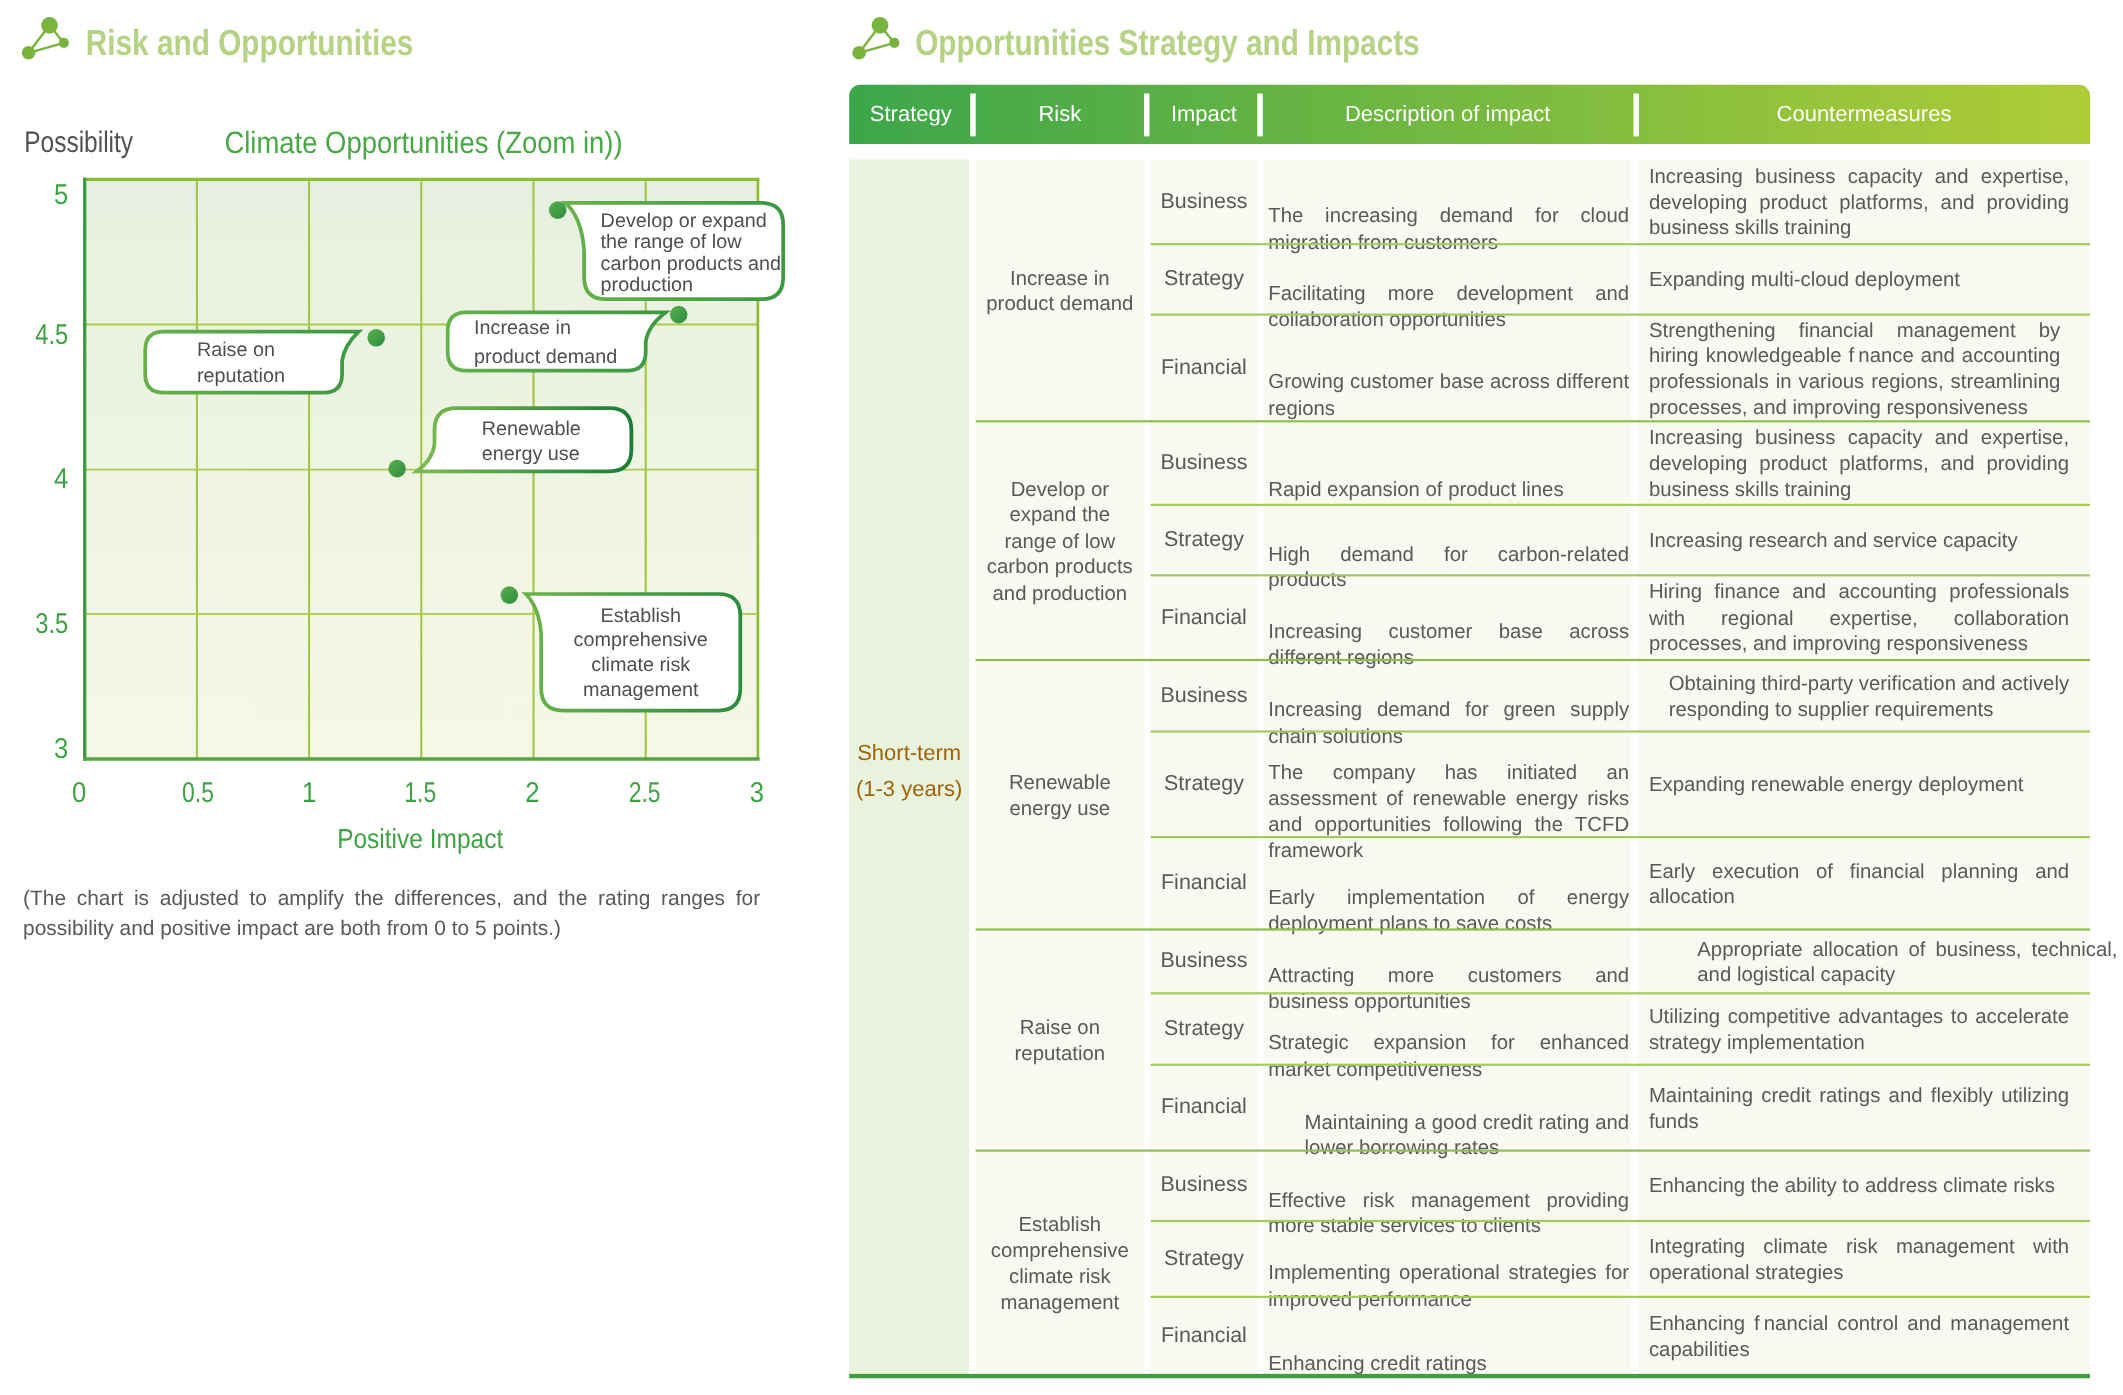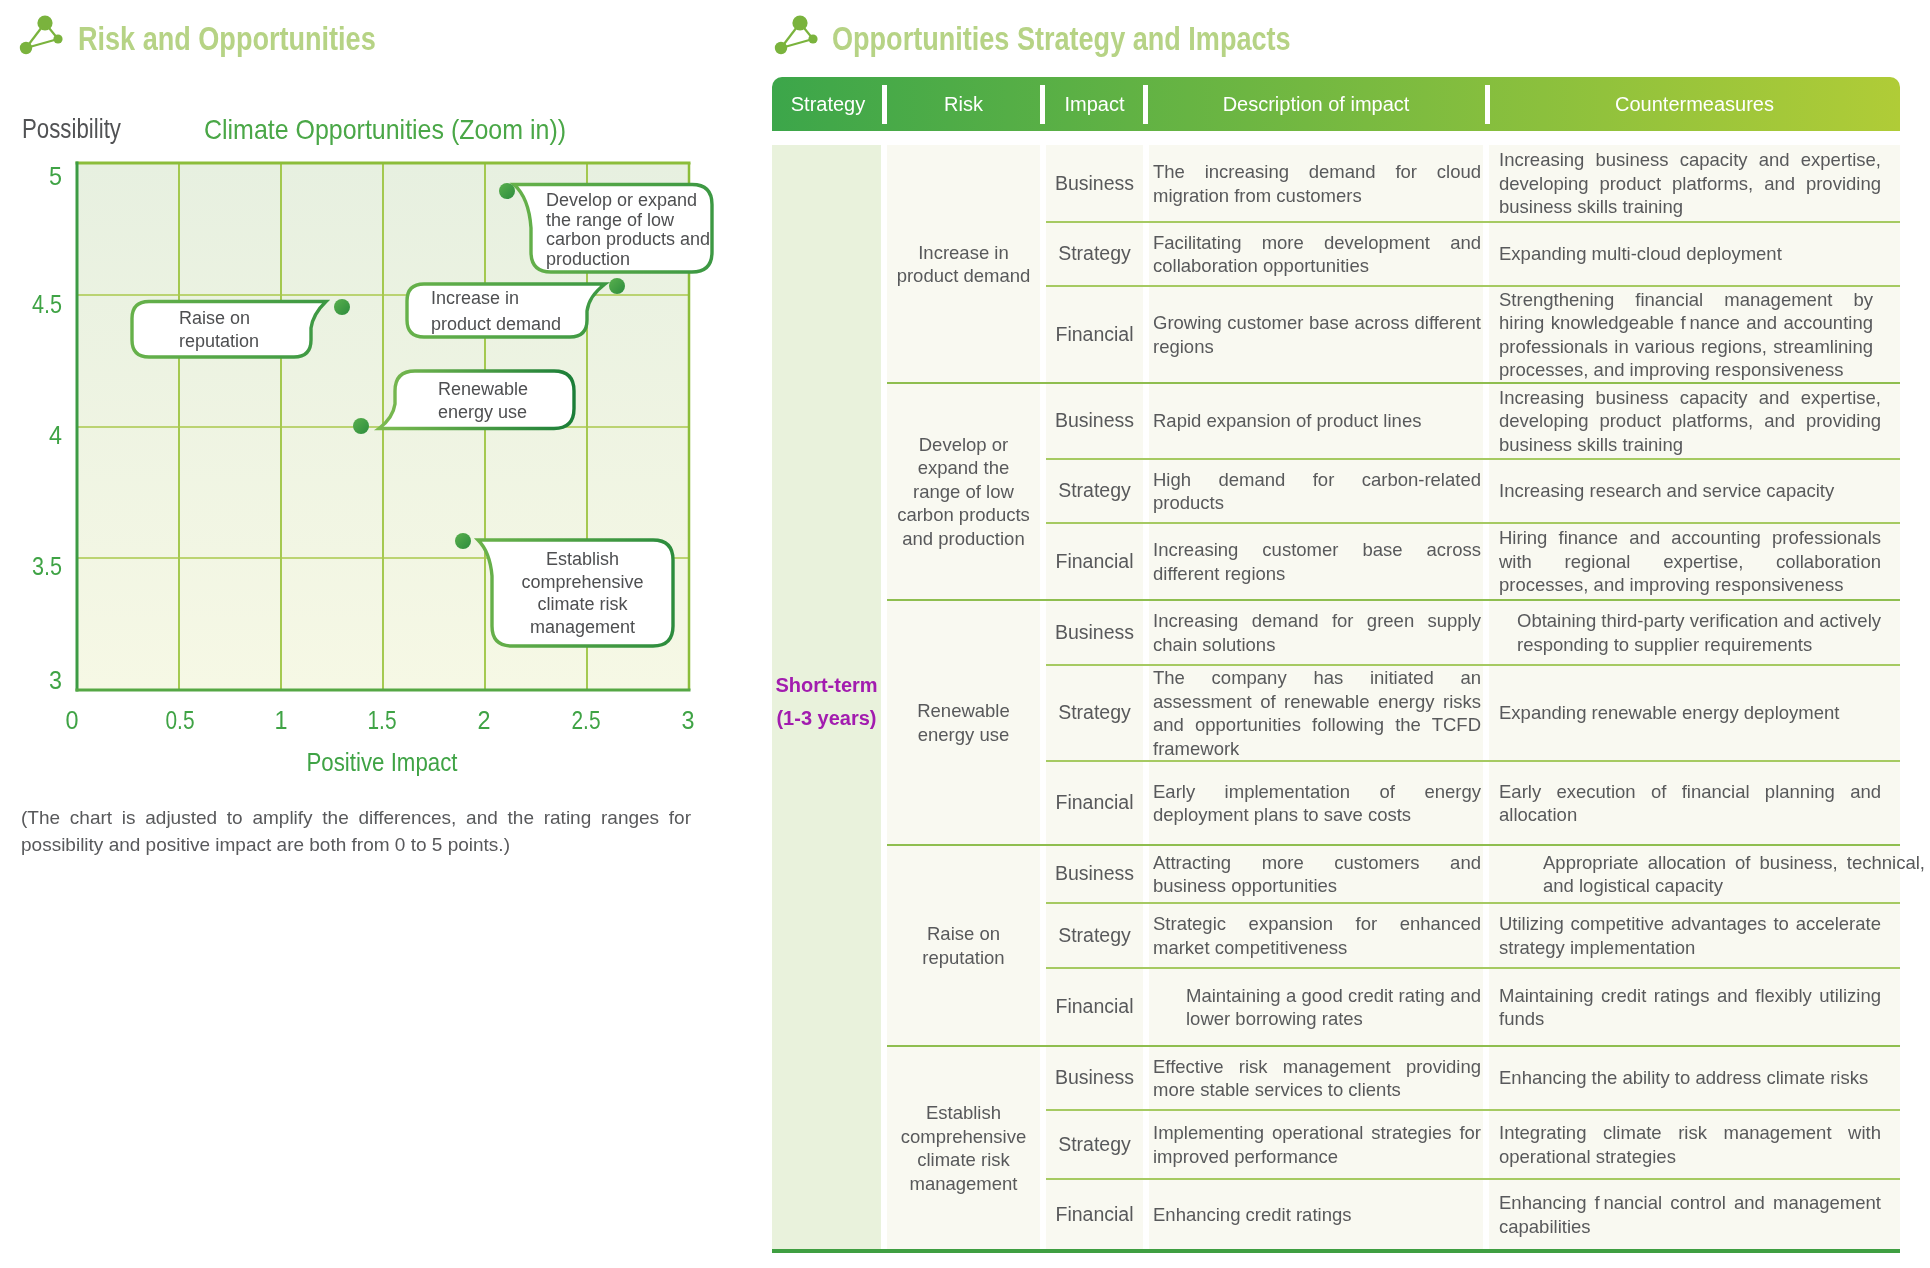--- a/index.html
+++ b/index.html
@@ -4,21 +4,21 @@
 <style>
 * { margin:0; padding:0; box-sizing:border-box; }
 html,body { width:1930px; height:1268px; background:#ffffff; font-family:"Liberation Sans", sans-serif; position:relative; overflow:hidden; }
 .htitle { position:absolute; font-weight:bold; font-size:33px; line-height:38px; color:#b6d385; transform:scaleX(0.82); transform-origin:0 50%; white-space:nowrap; }
 .note { position:absolute; left:21px; top:805px; width:670px; font-size:19px; line-height:26.5px; color:#58595b; text-align:justify; }
 
 .col { position:absolute; top:145px; height:1105px; background:#f9f9f1; }
 .cell { position:absolute; display:flex; align-items:center; color:#58595b; font-size:18.5px; line-height:23.5px; }
 .imp { left:1046px; width:97px; justify-content:center; text-align:center; font-size:19.5px; }
 .risk { left:887px; width:153px; justify-content:center; text-align:center; }
-.desc { left:1150px; width:333px; padding:0 2px 0 3px; }
+.desc { left:1150px; width:333px; padding:0 2px 0 3px;margin-top:24px; }
 .ctr { left:1489px; width:411px; padding:0 19px 0 10px; }
 .jt { width:100%; text-align:justify; }
 .sep1 { position:absolute; left:1046px; width:854px; height:2px; background:#a6ca62; }
 .sep2 { position:absolute; left:887px; width:1013px; height:2px; background:#8fbe4f; }
 .hlab { position:absolute; top:77px; height:54px; display:flex; align-items:center; justify-content:center; color:#ffffff; font-size:20px; }
 .hbar { position:absolute; top:85px; height:39px; width:5px; background:#ffffff; }
 </style>
 </head>
 <body>
 
@@ -154,21 +154,21 @@
 <div class="hbar" style="left:1040px;"></div>
 <div class="hbar" style="left:1143px;"></div>
 <div class="hbar" style="left:1485px;"></div>
 
 <div class="col" style="left:772px; width:109px; background:#e9f2dc;"></div>
 <div class="col" style="left:887px; width:153px;"></div>
 <div class="col" style="left:1046px; width:97px;"></div>
 <div class="col" style="left:1149px; width:334px;"></div>
 <div class="col" style="left:1489px; width:411px;"></div>
 
-<div class="cell" style="left:772px; top:145px; height:1105px; width:109px; justify-content:center; text-align:center; color:#a21caf; font-size:20px; line-height:33px; padding-top:9px;font-weight:bold;">Short-term<br>(1-3 years)</div>
+<div class="cell" style="left:772px; top:145px; height:1105px; width:109px; justify-content:center; text-align:center; color:#a16207; font-size:20px; line-height:33px; padding-top:9px;">Short-term<br>(1-3 years)</div>
 
 <div class="cell risk" style="top:145px; height:238px;">Increase in<br>product demand</div>
 <div class="cell risk" style="top:383px; height:217px;">Develop or<br>expand the<br>range of low<br>carbon products<br>and production</div>
 <div class="cell risk" style="top:600px; height:245px;">Renewable<br>energy use</div>
 <div class="cell risk" style="top:845px; height:201px;">Raise on<br>reputation</div>
 <div class="cell risk" style="top:1046px; height:204px;">Establish<br>comprehensive<br>climate risk<br>management</div>
 
 <div class="cell imp" style="top:145px; height:77px;">Business</div>
 <div class="cell desc" style="top:145px; height:77px;">
     <div class="jt">The increasing demand for cloud migration from customers</div>

